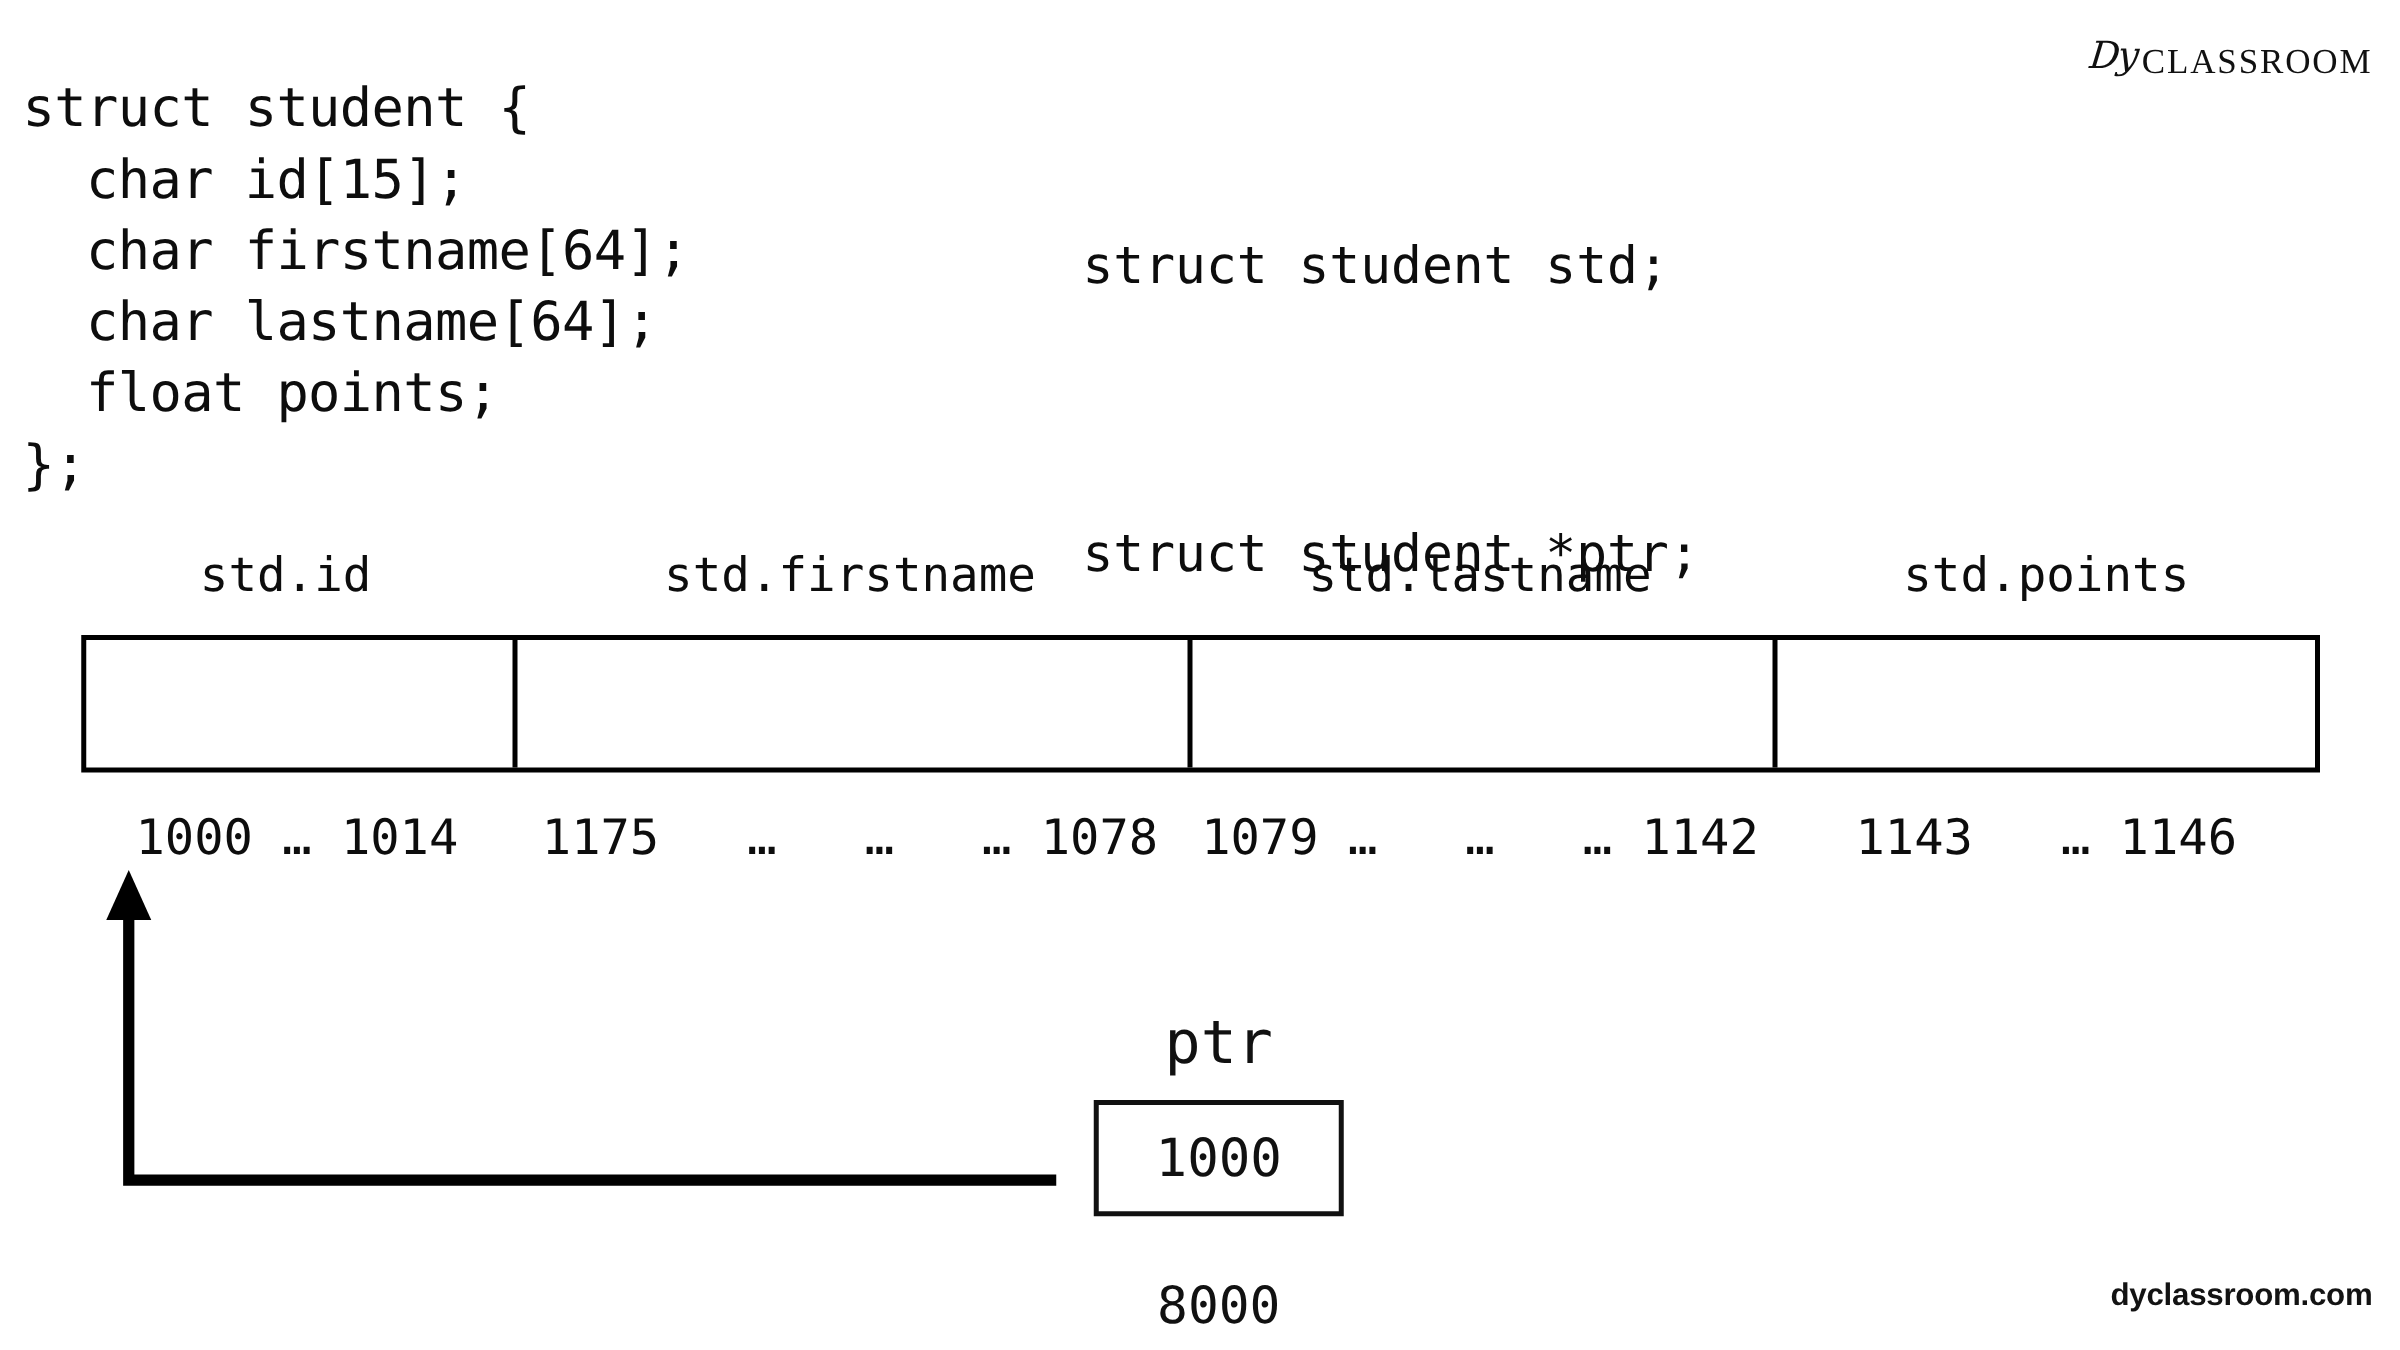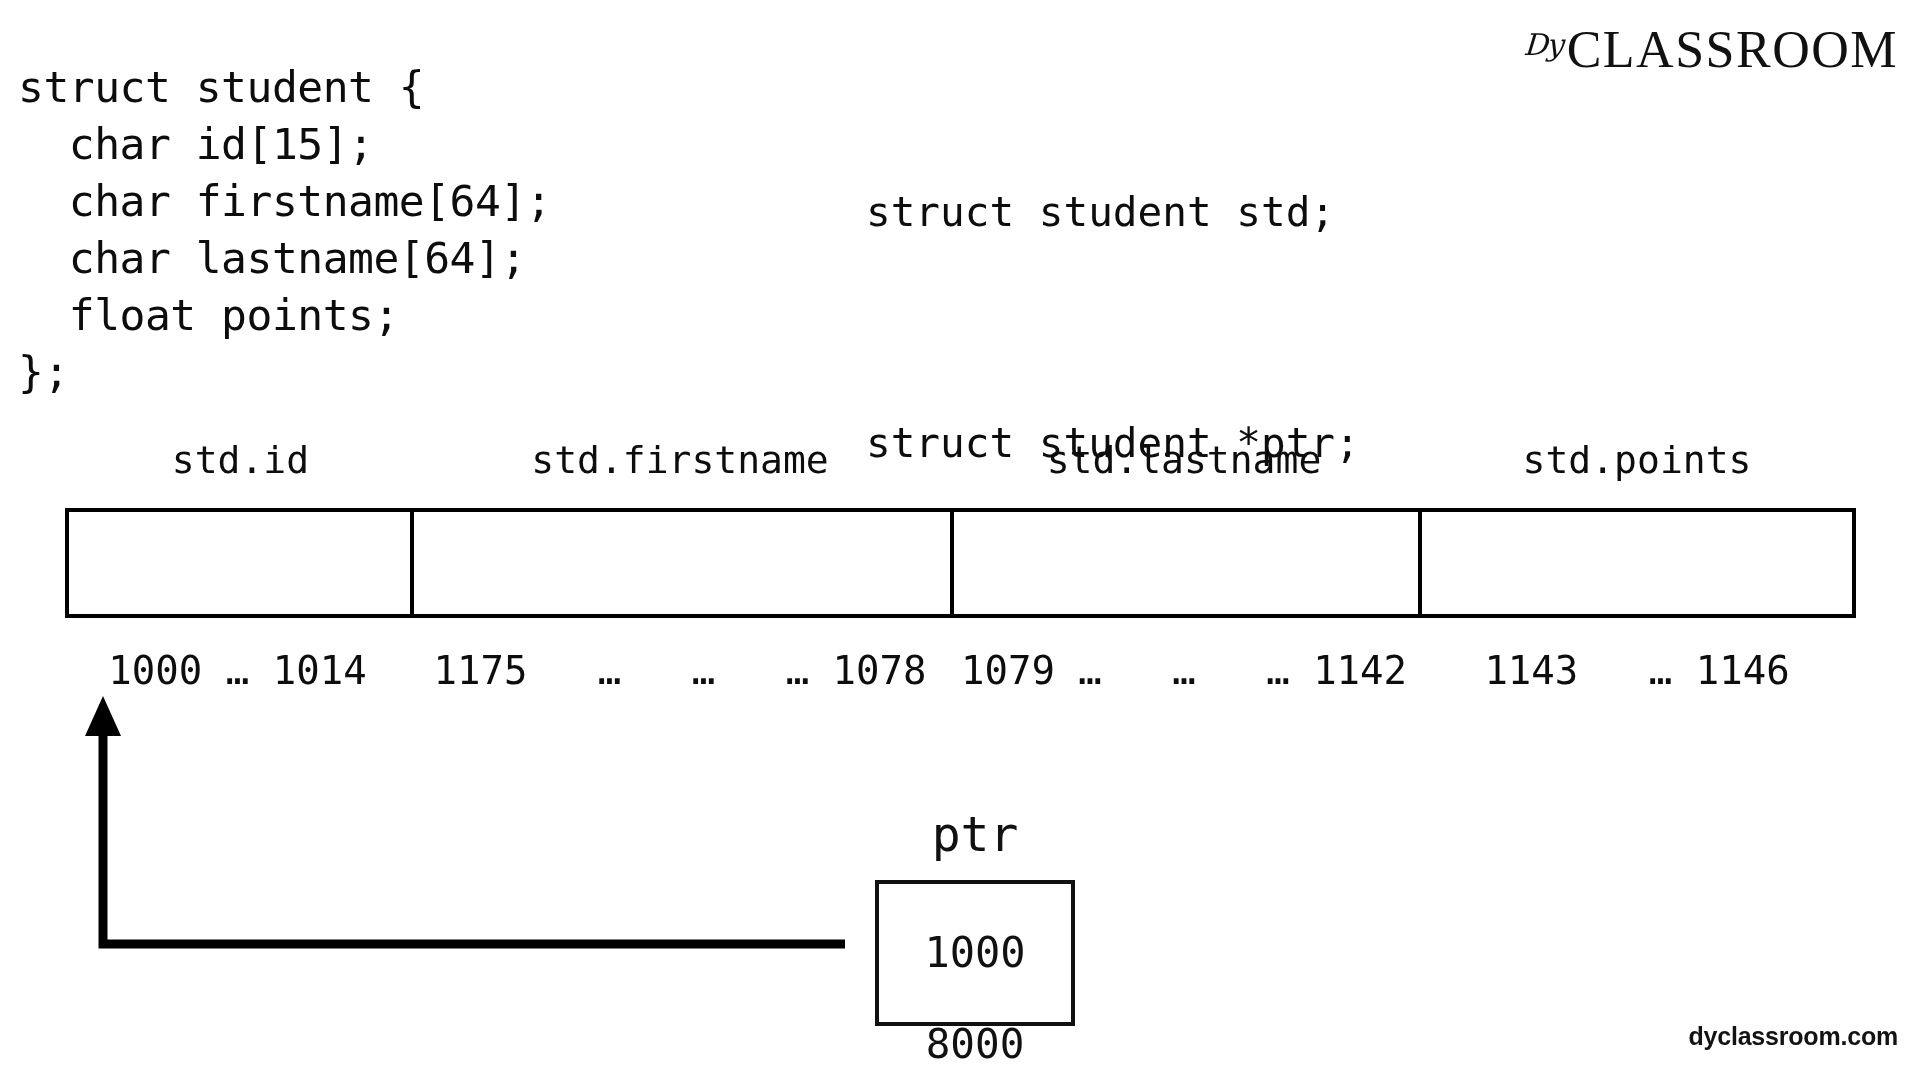--- a/index.html
+++ b/index.html
@@ -54,21 +54,21 @@
     font-family: "DejaVu Serif", serif;
     font-style: italic;
     font-size: 30px;
     line-height: 30px;
     transform: translateY(-10px) skewX(-6deg);
     margin-right: 4px;
     letter-spacing: -2px;
   }
   #brand-logo .classroom-word {
     font-family: "Liberation Serif", serif;
-    font-size: 52px;
+    font-size: 28px;
     line-height: 40px;
     letter-spacing: 1.5px;
     font-weight: 400;
   }
 
   
   .field-label {
     font-family: "DejaVu Sans Mono", monospace;
     font-size: 38px;
     line-height: 40px;
@@ -122,21 +122,21 @@
     width: 200px;
     text-align: center;
     font-family: "DejaVu Sans Mono", monospace;
     font-size: 48px;
     line-height: 44px;
   }
   #ptr-box {
     left: 875px;
     top: 880px;
     width: 200px;
-    height: 146px;
+    height: 93px;
     border: 4px solid #111111;
     box-sizing: border-box;
     display: flex;
     align-items: center;
     justify-content: center;
     background: #ffffff;
   }
   #ptr-box .ptr-value {
     font-family: "DejaVu Sans Mono", monospace;
     font-size: 42px;
@@ -177,21 +177,21 @@
 <div class="abs code-block" id="usage-code">
   <span class="code-line">struct student std;</span>
   <span class="code-line">struct student *ptr;</span>
 </div>
 
 <div class="abs" id="brand-logo">
   <span class="dy-mark">Dy</span>
   <span class="classroom-word">CLASSROOM</span>
 </div>
 
-<div class="abs field-label" style="left:68px;  width:345px;text-align:center;">std.id</div>
+<div class="abs field-label" style="left:56px;  width:345px;text-align:center;">std.id</div>
 <div class="abs field-label" style="left:410px; width:540px;">std.firstname</div>
 <div class="abs field-label" style="left:950px; width:468px;">std.lastname</div>
 <div class="abs field-label" style="left:1418px;width:438px;">std.points</div>
 
 <div class="abs" id="memory-strip">
   <div class="mem-divider" style="left:341px;"></div>
   <div class="mem-divider" style="left:881px;"></div>
   <div class="mem-divider" style="left:1349px;"></div>
 </div>
 

